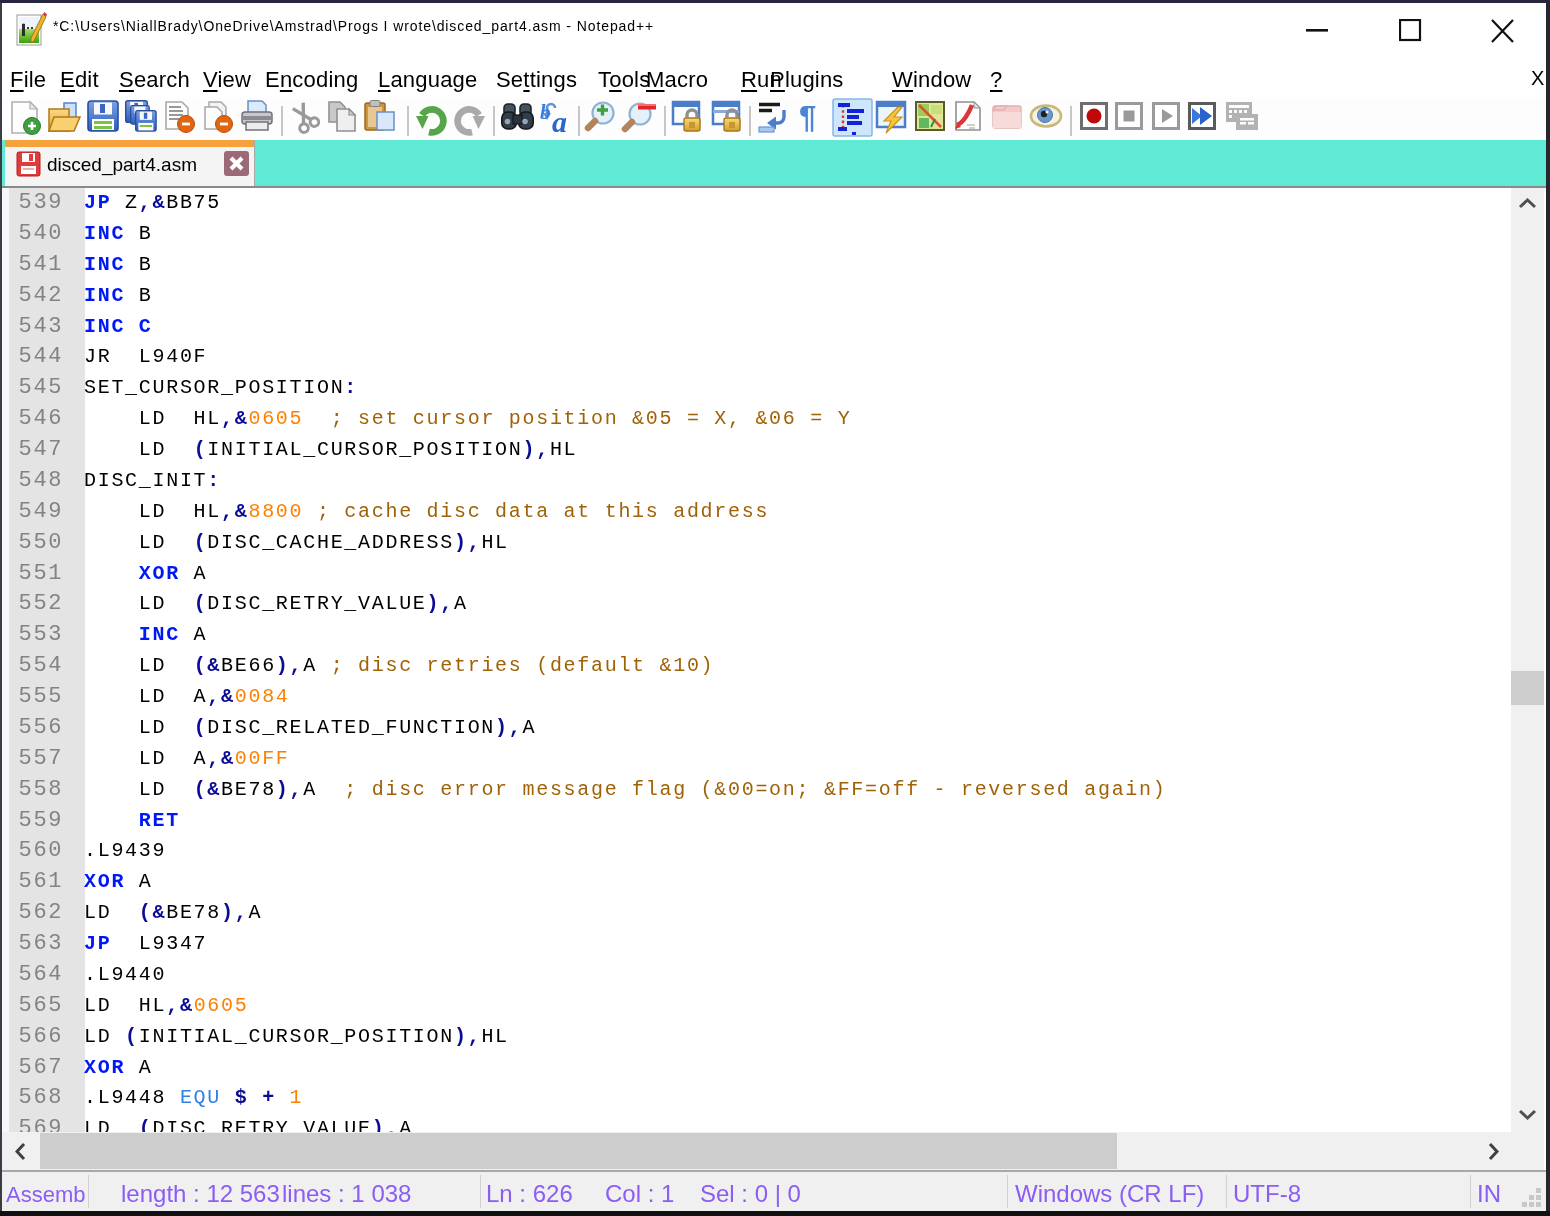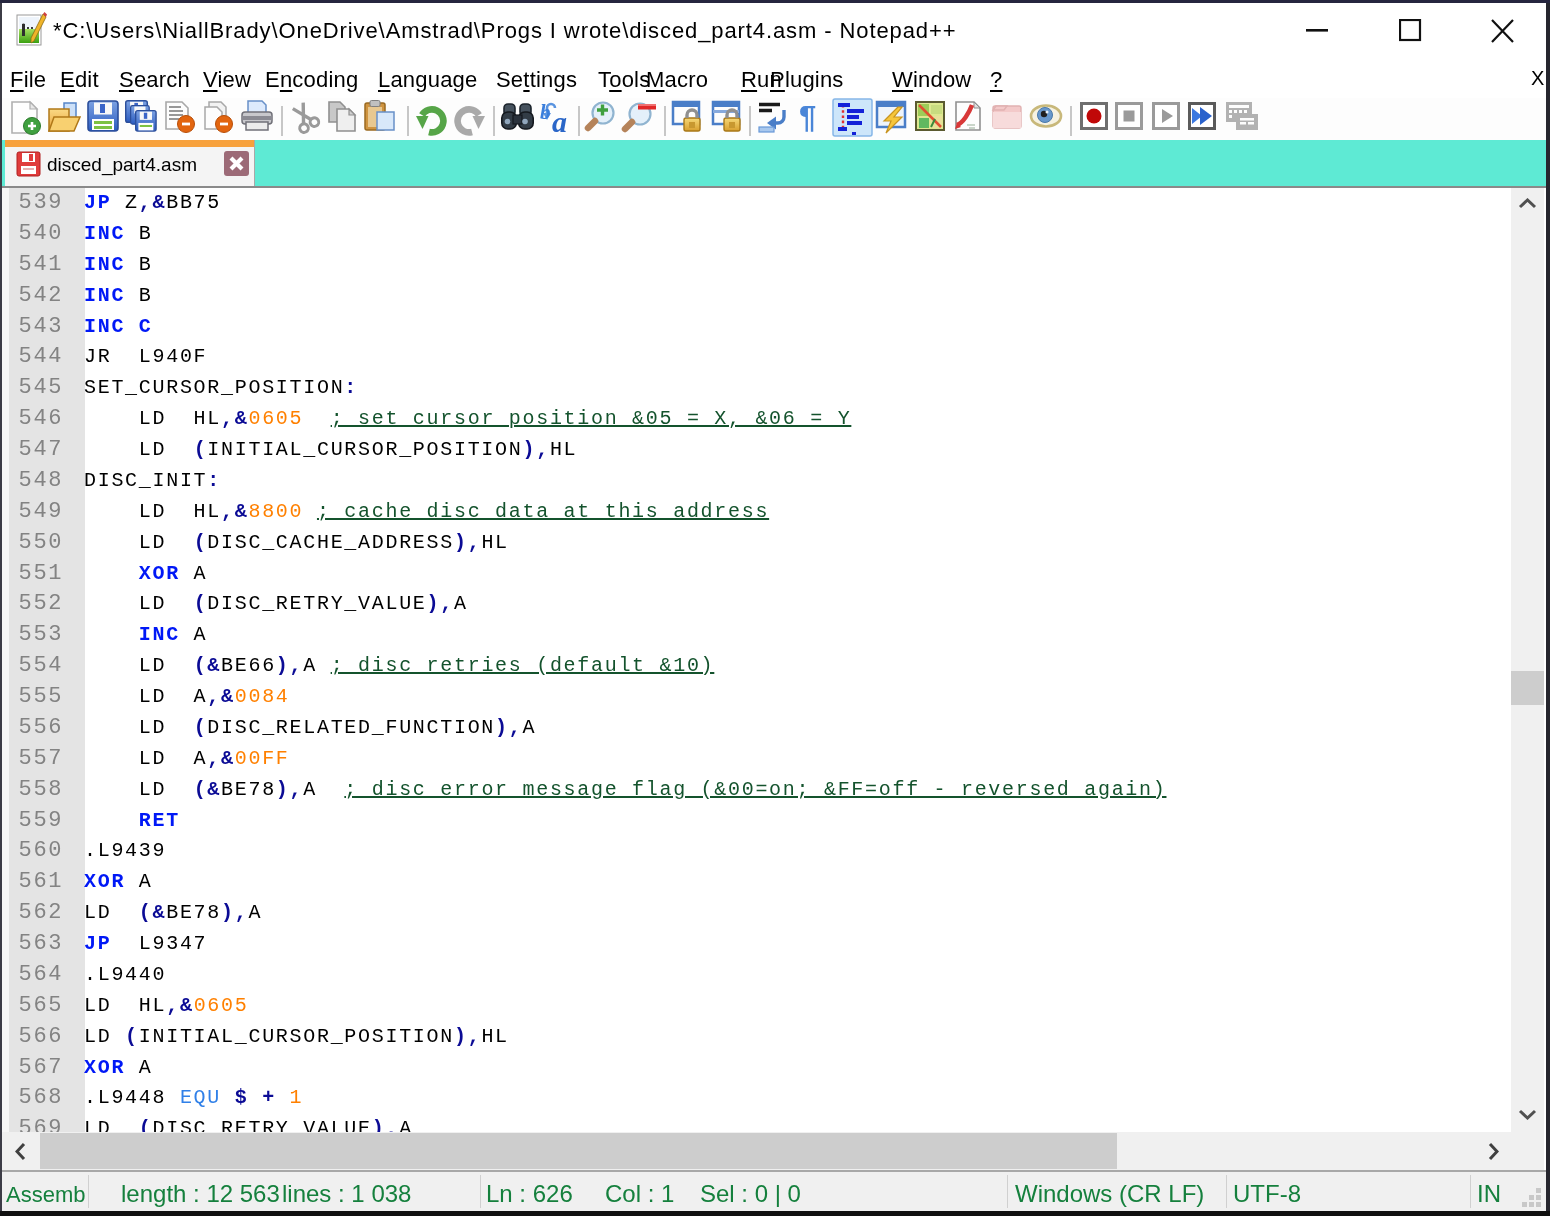--- a/index.html
+++ b/index.html
@@ -6,21 +6,21 @@
 html,body { width:1550px; height:1216px; background:#fff; overflow:hidden; }
 body { position:relative; font-family:"Liberation Sans", sans-serif; }
 .abs { position:absolute; }
 
 #topborder { left:0; top:0; width:1550px; height:3px; background:#26263F; }
 #leftborder { left:0; top:3px; width:2px; height:1208px; background:#3c3c46; }
 #rightborder { right:0; top:3px; width:4px; height:1208px; background:#26262e; }
 #bottomborder { left:0; top:1211px; width:1550px; height:5px; background:#101010; }
 
 #titlebar { left:2px; top:3px; width:1544px; height:57px; background:#ffffff; }
-#titletext { left:51px; top:15px; font-size:22px; letter-spacing:0.9px; color:#000; white-space:pre; }
+#titletext { left:51px; top:15px; font-size:14px; letter-spacing:0.9px; color:#000; white-space:pre; }
 
 #menubar { left:2px; top:60px; width:1544px; height:38px; background:#ffffff; }
 .mi { position:absolute; top:7px; font-size:22px; letter-spacing:0.2px; color:#000; }
 .mi u { text-decoration:underline; text-underline-offset:3px; }
 
 #toolbar { left:2px; top:98px; width:1544px; height:42px; background:#fdfdfd; }
 
 #tabbar { left:2px; top:140px; width:1544px; height:46px; background:#5eead4; }
 #tab1 { position:absolute; left:3px; top:0; width:250px; height:46px; background:#f4f4f4; border-right:1px solid #a8a8a8; }
 #tab1 .orange { position:absolute; left:0; top:0; width:100%; height:7px; background:#f7a13c; }
@@ -31,33 +31,33 @@
 #bookmarkmargin { position:absolute; left:0; top:0; width:7px; height:944px; background:#f7f7f7; }
 #gutter { position:absolute; left:7px; top:0; width:76px; height:944px; background:#e4e4e4; }
 #linenums { position:absolute; left:0; top:0; width:54px; text-align:right;
   font-family:"Liberation Mono", monospace; font-size:22px; letter-spacing:1.6px;
   line-height:30.87px; color:#838383; }
 #code { position:absolute; left:82px; top:0; font-family:"Liberation Mono", monospace;
   font-size:20px; letter-spacing:1.7px; line-height:30.87px; color:#000; white-space:pre; }
 .k { color:#0018f6; font-weight:bold; }
 .o { color:#0b0b95; font-weight:bold; }
 .n { color:#ff8000; }
-.c { color:#14532d;text-decoration:underline; }
+.c { color:#a16207; }
 .d { color:#3080e8; }
 
 #vscroll { left:1511px; top:188px; width:33px; height:944px; background:#f0f0f0; }
 #vthumb { position:absolute; left:0px; top:483px; width:33px; height:34px; background:#cdcdcd; }
 #hscroll { left:2px; top:1132px; width:1509px; height:38px; background:#f0f0f0; }
 #hthumb { position:absolute; left:38px; top:1px; width:1077px; height:36px; background:#cdcdcd; }
 #corner { left:1511px; top:1132px; width:33px; height:38px; background:#f0f0f0; }
 
 #statusborder { left:0px; top:1170px; width:1550px; height:2px; background:#a8a8a8; }
 #statusbar { left:2px; top:1172px; width:1544px; height:39px; background:#f0f0f0; }
 .ssep { position:absolute; top:3px; width:1px; height:33px; background:#d0d0d0; }
-.stext { position:absolute; top:8px; font-size:24px; color:#15803d; white-space:pre; }
+.stext { position:absolute; top:8px; font-size:24px; color:#8b5cf6; white-space:pre; }
 </style>
 </head>
 <body>
 <div class="abs" id="titlebar">
   <div class="abs" id="titletext">*C:\Users\NiallBrady\OneDrive\Amstrad\Progs I wrote\disced_part4.asm - Notepad++</div>
   <svg class="abs" style="left:14px; top:9px;" width="31" height="34" viewBox="0 0 31 34">
     <rect x="1" y="3" width="24" height="30" fill="#ffffff" stroke="#9a9a9a"></rect>
     <rect x="3" y="5" width="20" height="12" fill="#eef4fb"></rect>
     <rect x="3" y="17" width="20" height="14" fill="url(#g1)"></rect>
     <defs>

